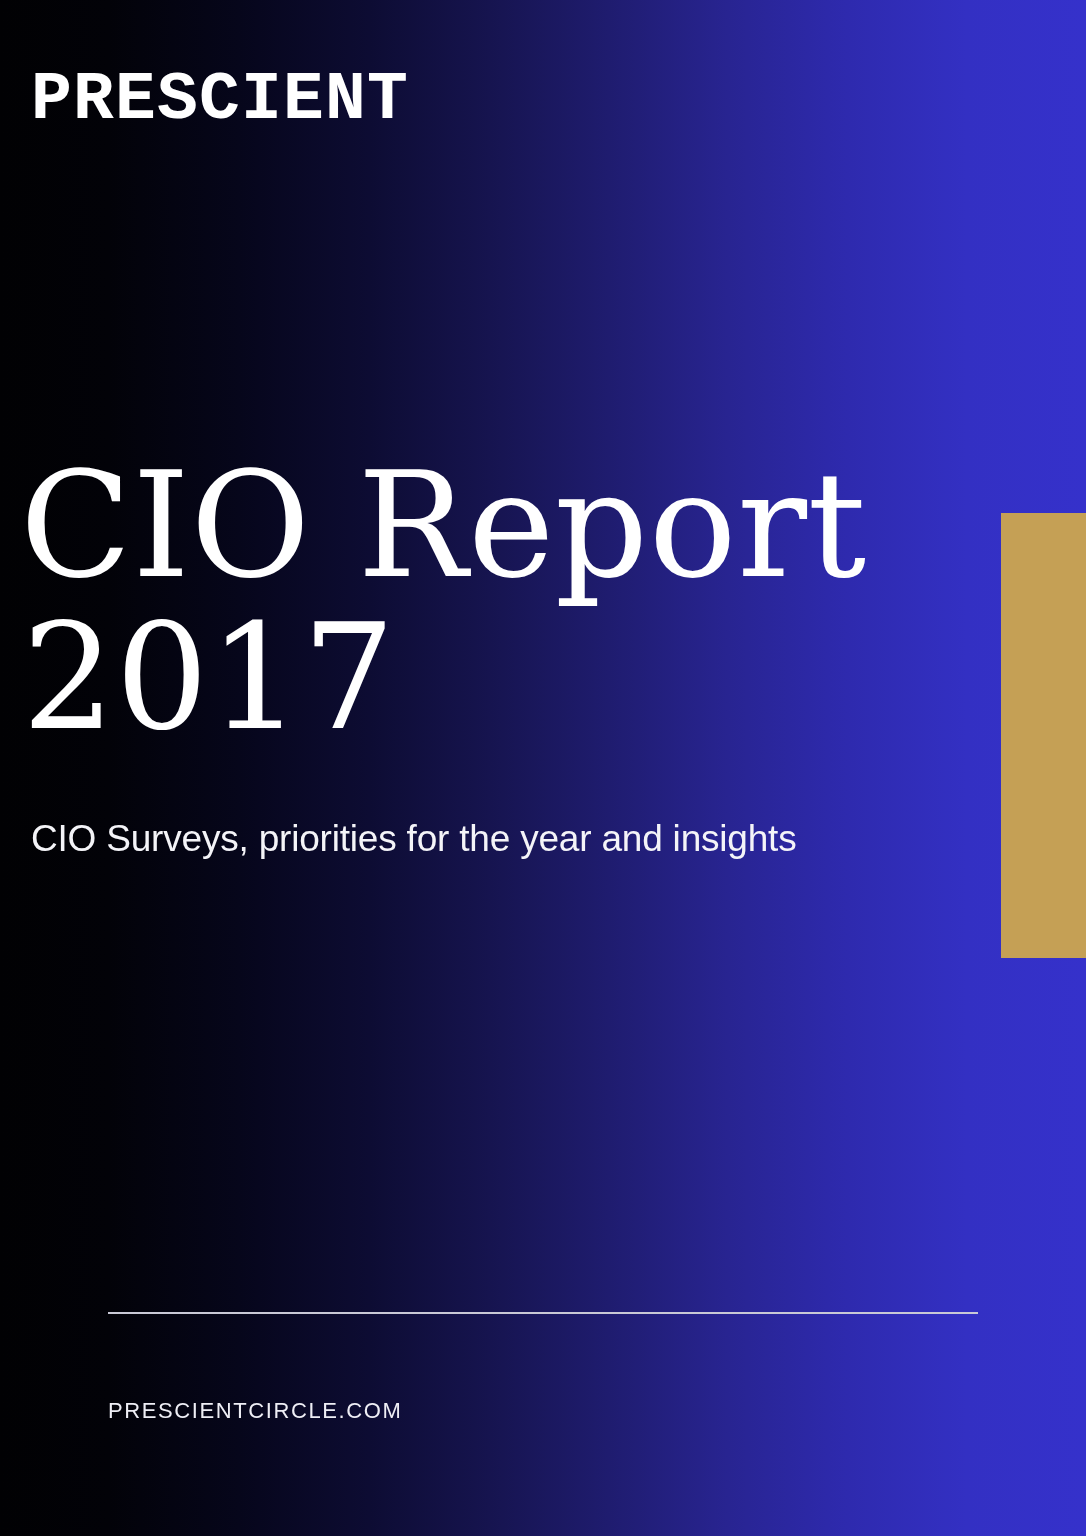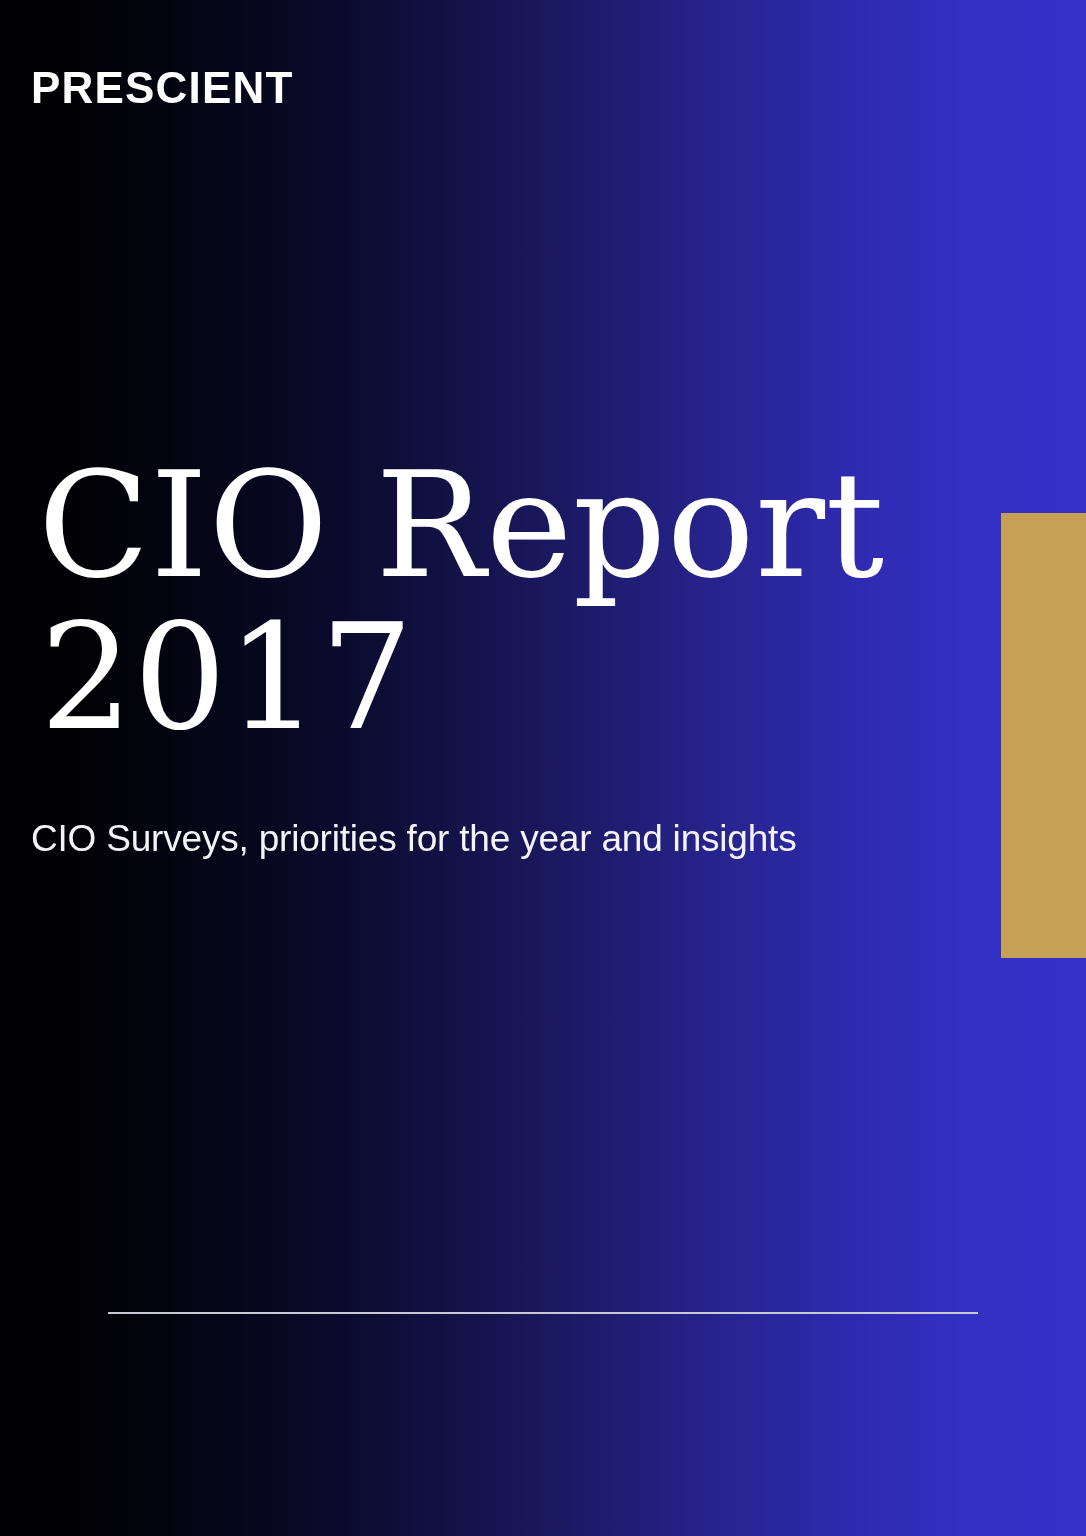--- a/index.html
+++ b/index.html
@@ -35,34 +35,34 @@
     width: 85px;
     height: 445px;
     background: #c5a055;
   }
 
   
   #brand-logo {
     position: absolute;
     left: 31px;
     top: 66px;
-    font-family: Liberation Sans, sans-serif;
-    font-size: 44px;
+    font-family: Liberation Mono, monospace;
+    font-size: 68px;
     font-weight: 700;
     letter-spacing: 1.2px;
     color: #ffffff;
     line-height: 1;
     white-space: nowrap;
     text-align: center;
   }
 
   
   #title-block {
     position: absolute;
-    left: 38px;
+    left: 20px;
     top: 452px;
     width: 960px;
   }
   .title-line {
     font-family: "DejaVu Serif", "Liberation Serif", serif;
     font-weight: 400;
     font-size: 146px;
     line-height: 1.0;
     letter-spacing: 0.5px;
     color: #ffffff;
@@ -123,14 +123,15 @@
 
   <div id="title-block">
     <div class="title-line" id="title-line-1">CIO Report</div>
     <div class="title-line" id="title-line-2">2017</div>
   </div>
 
   <div id="subtitle">CIO Surveys, priorities for the year and insights</div>
 
   <div id="divider"></div>
 
+  <div id="footer-url">PRESCIENTCIRCLE.COM</div>
 
 </div>
 
 </body></html>

